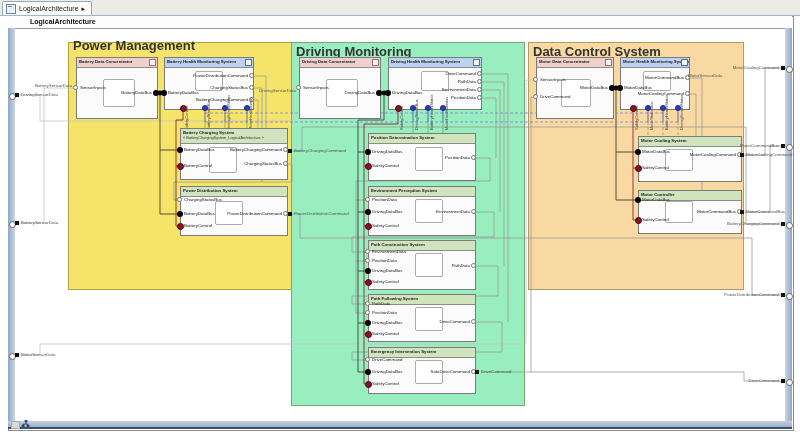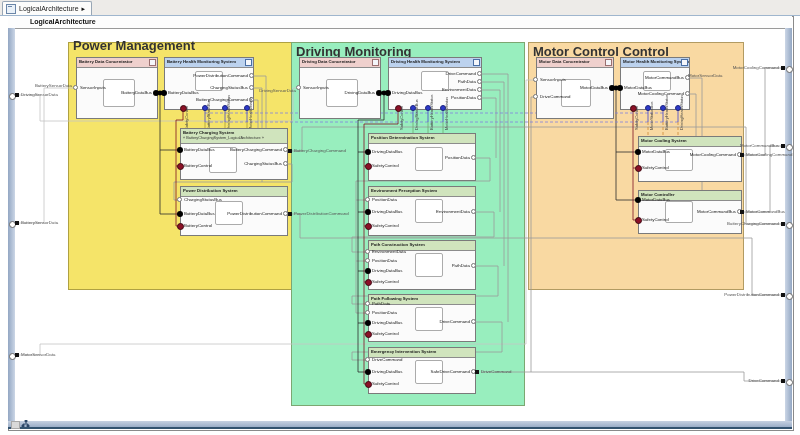--- a/index.html
+++ b/index.html
@@ -57,21 +57,21 @@
       <div class="corner-icon2" style="left: 21px; top: 405px;">
         <svg width="9" height="7" viewBox="0 0 9 7">
           <path d="M4 0h2v2H4zM1 5h2v2H1zM6 5h2v2H6zM5 2v2M5 4H2v1M5 4h2v1" stroke="#2F4A6B" stroke-width="0.8" fill="#2F4A6B"></path>
         </svg>
       </div>
       <div class="region" style="left: 68px; top: 27px; width: 222px; height: 246px; background: rgb(245, 228, 105);"></div>
       <div class="region-title" style="left: 73px; top: 23px;">Power Management</div>
       <div class="region" style="left: 291px; top: 27px; width: 232px; height: 362px; background: rgb(152, 238, 190);"></div>
       <div class="region-title" style="left: 296px; top: 29px;">Driving Monitoring</div>
       <div class="region" style="left: 528px; top: 27px; width: 214px; height: 246px; background: rgb(249, 217, 162);"></div>
-      <div class="region-title" style="left: 533px; top: 29px;">Motor Control Control</div>
+      <div class="region-title" style="left: 533px; top: 29px;">Data Control System</div>
       <svg width="800" height="420">
         <polyline points="14,208 44,208 44,73 76,73" fill="none" stroke="#C4C4C4" stroke-width="0.8"></polyline>
         <polyline points="14,80 40,80 40,106 293,106 293,73 299,73" fill="none" stroke="#C4C4C4" stroke-width="0.8"></polyline>
         <polyline points="14,340 40,340 40,329 526,329 526,65 536,65" fill="none" stroke="#C4C4C4" stroke-width="0.8"></polyline>
         <polyline points="291,136 302,136 302,112 746,112 746,209 786,209" fill="none" stroke="#999999" stroke-width="0.8"></polyline>
         <polyline points="291,199 300,199 300,223 752,223 752,280 786,280" fill="none" stroke="#999999" stroke-width="0.8"></polyline>
         <polyline points="481,357 744,357 744,366 786,366" fill="none" stroke="#999999" stroke-width="0.8"></polyline>
         <polyline points="531,357 531,82 536,82" fill="none" stroke="#999999" stroke-width="0.8"></polyline>
         <polyline points="743,140 765,140 765,53 786,53" fill="none" stroke="#999999" stroke-width="0.8"></polyline>
         <polyline points="743,197 770,197 770,131 786,131" fill="none" stroke="#999999" stroke-width="0.8"></polyline>

